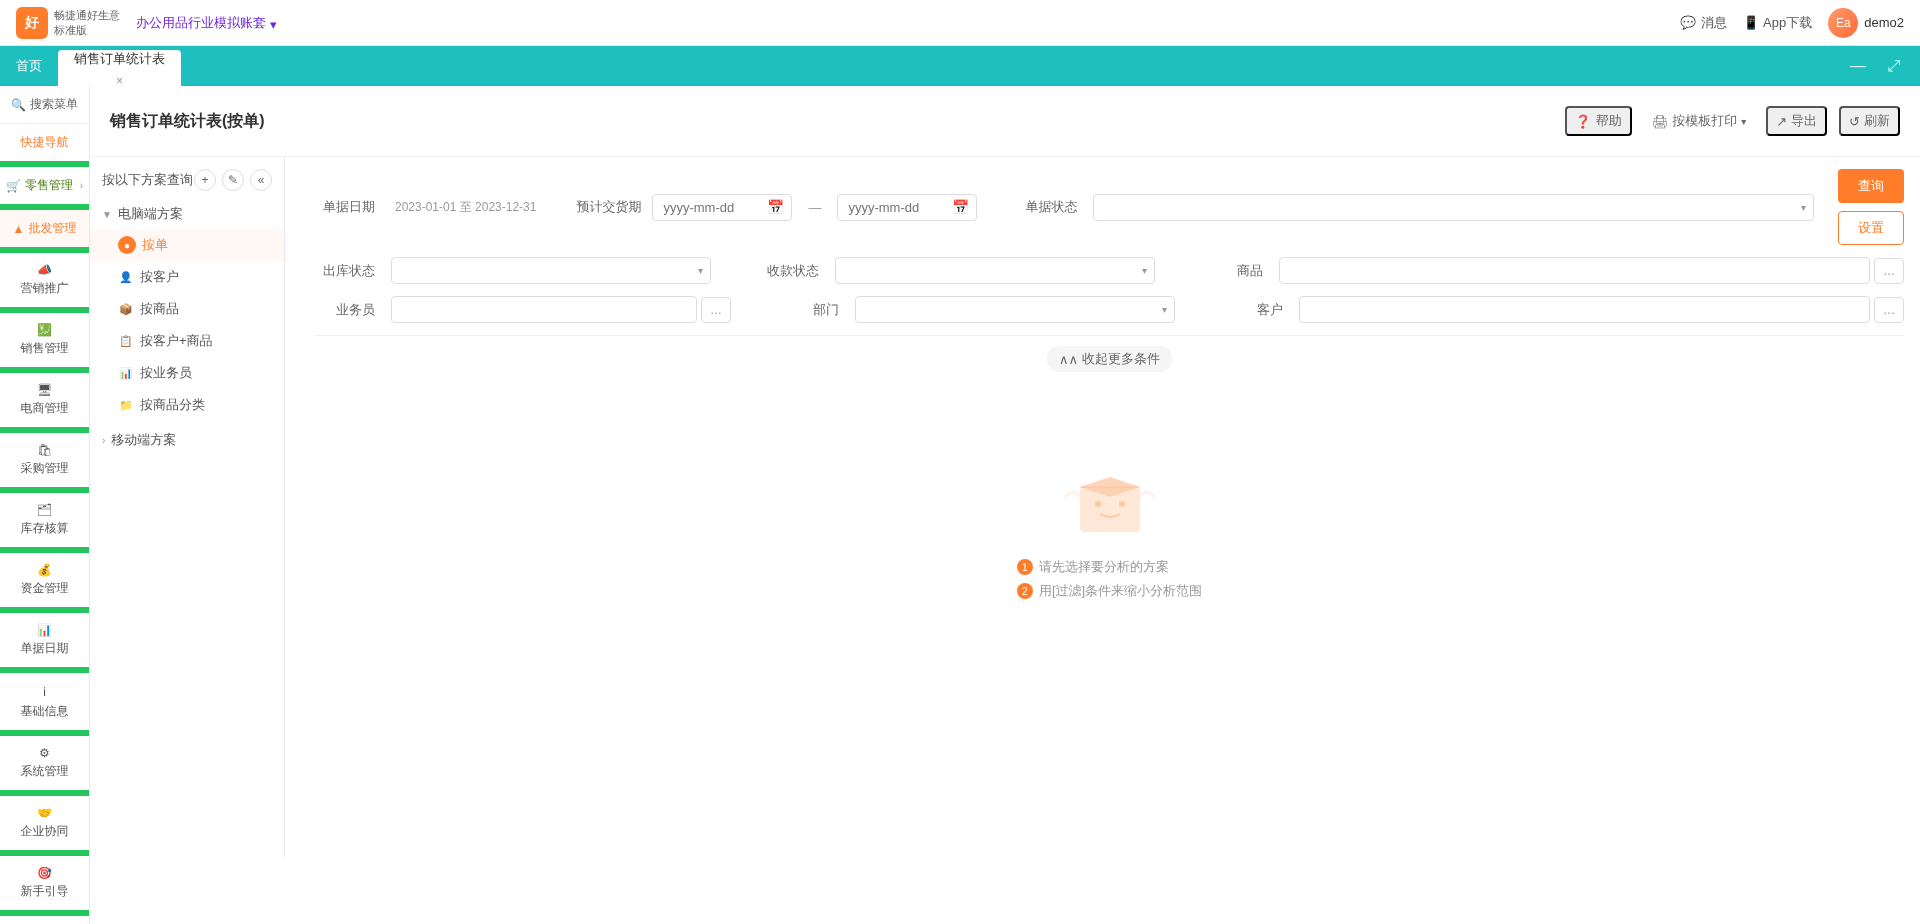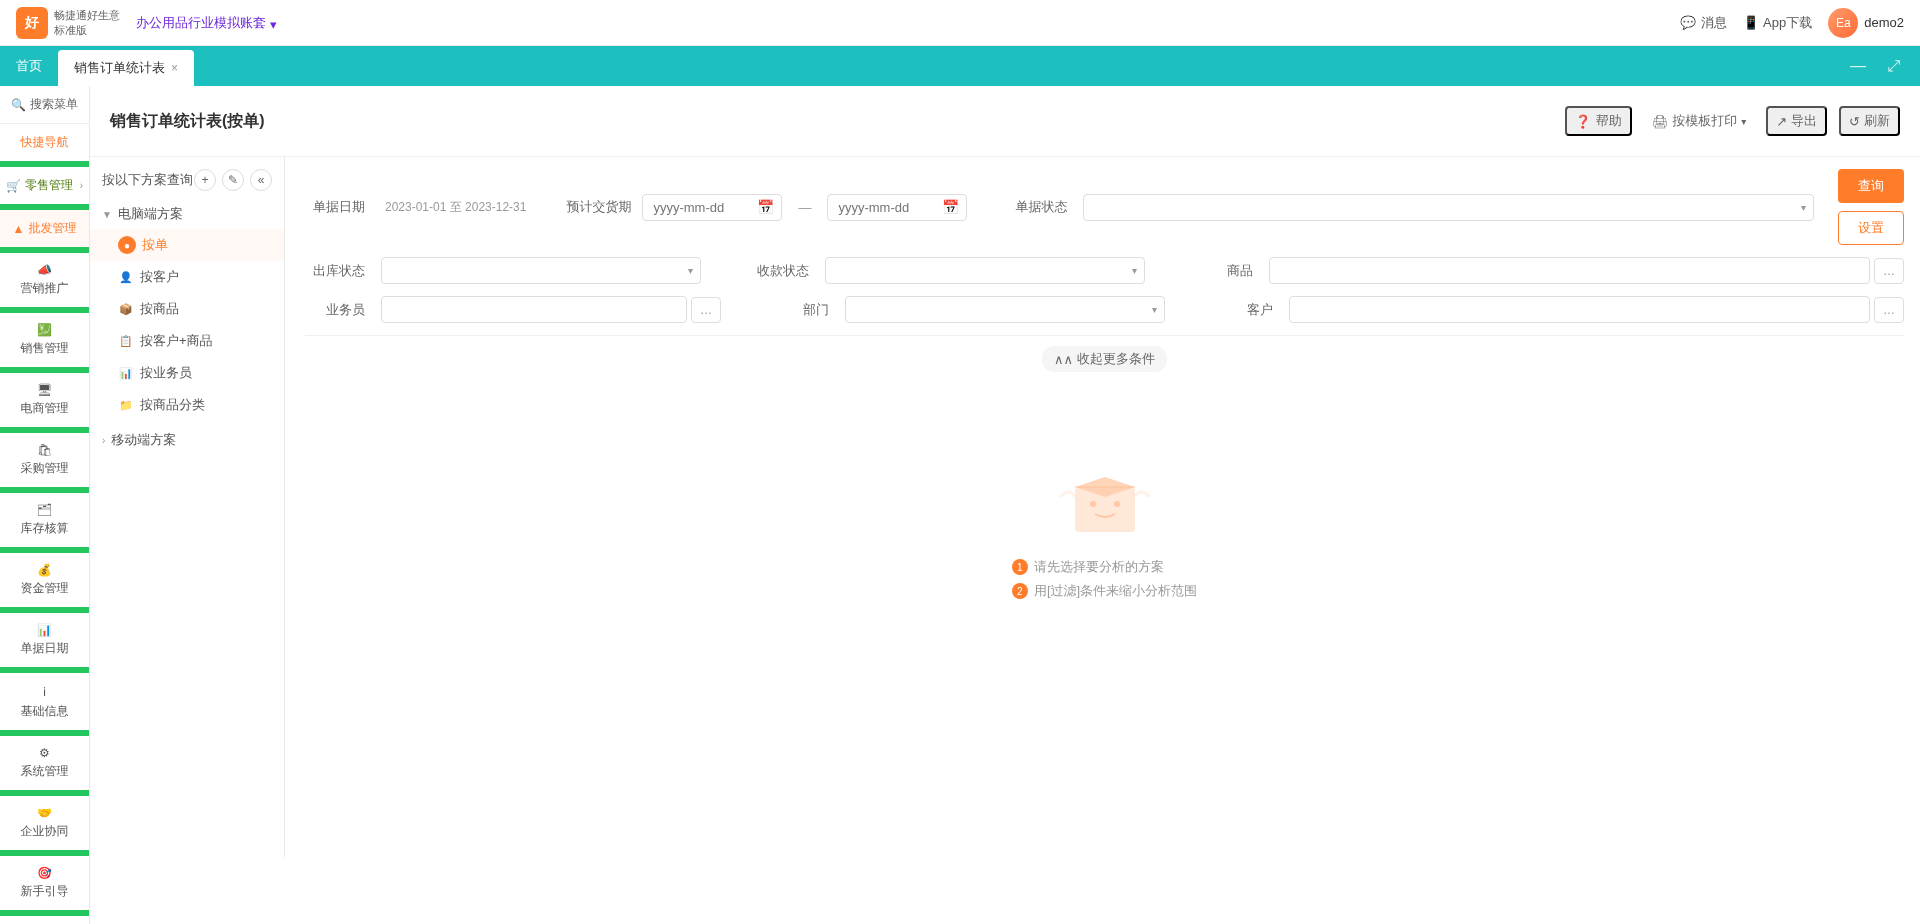--- a/index.html
+++ b/index.html
@@ -63,20 +63,21 @@
       color: rgba(255,255,255,0.85);
       gap: 6px;
     }
     .tab-item.home { color: white; }
     .tab-item.active {
       background: #fff;
       color: #333;
       border-radius: 4px 4px 0 0;
       margin-top: 4px;
       height: 36px;
+      flex-direction: column;
     }
     .tab-close { font-size: 12px; cursor: pointer; color: #999; }
     .tab-bar-actions {
       margin-left: auto;
       display: flex; align-items: center; gap: 8px;
       padding-right: 12px;
     }
     .tab-bar-action-btn {
       color: rgba(255,255,255,0.85);
       font-size: 16px;
@@ -148,21 +149,21 @@
       cursor: pointer;
       padding: 4px 8px;
       border-radius: 4px;
       border: none; background: none;
     }
     .print-btn .dropdown-arrow { font-size: 10px; }
 
     
     .main-content {
       display: flex;
-      gap: 4px;
+      gap: 14px;
       min-height: 700px;
     }
 
     
     .scheme-panel {
       width: 195px;
       border-right: 1px solid #e8e8e8;
       padding: 12px 0;
       flex-shrink: 0;
     }

